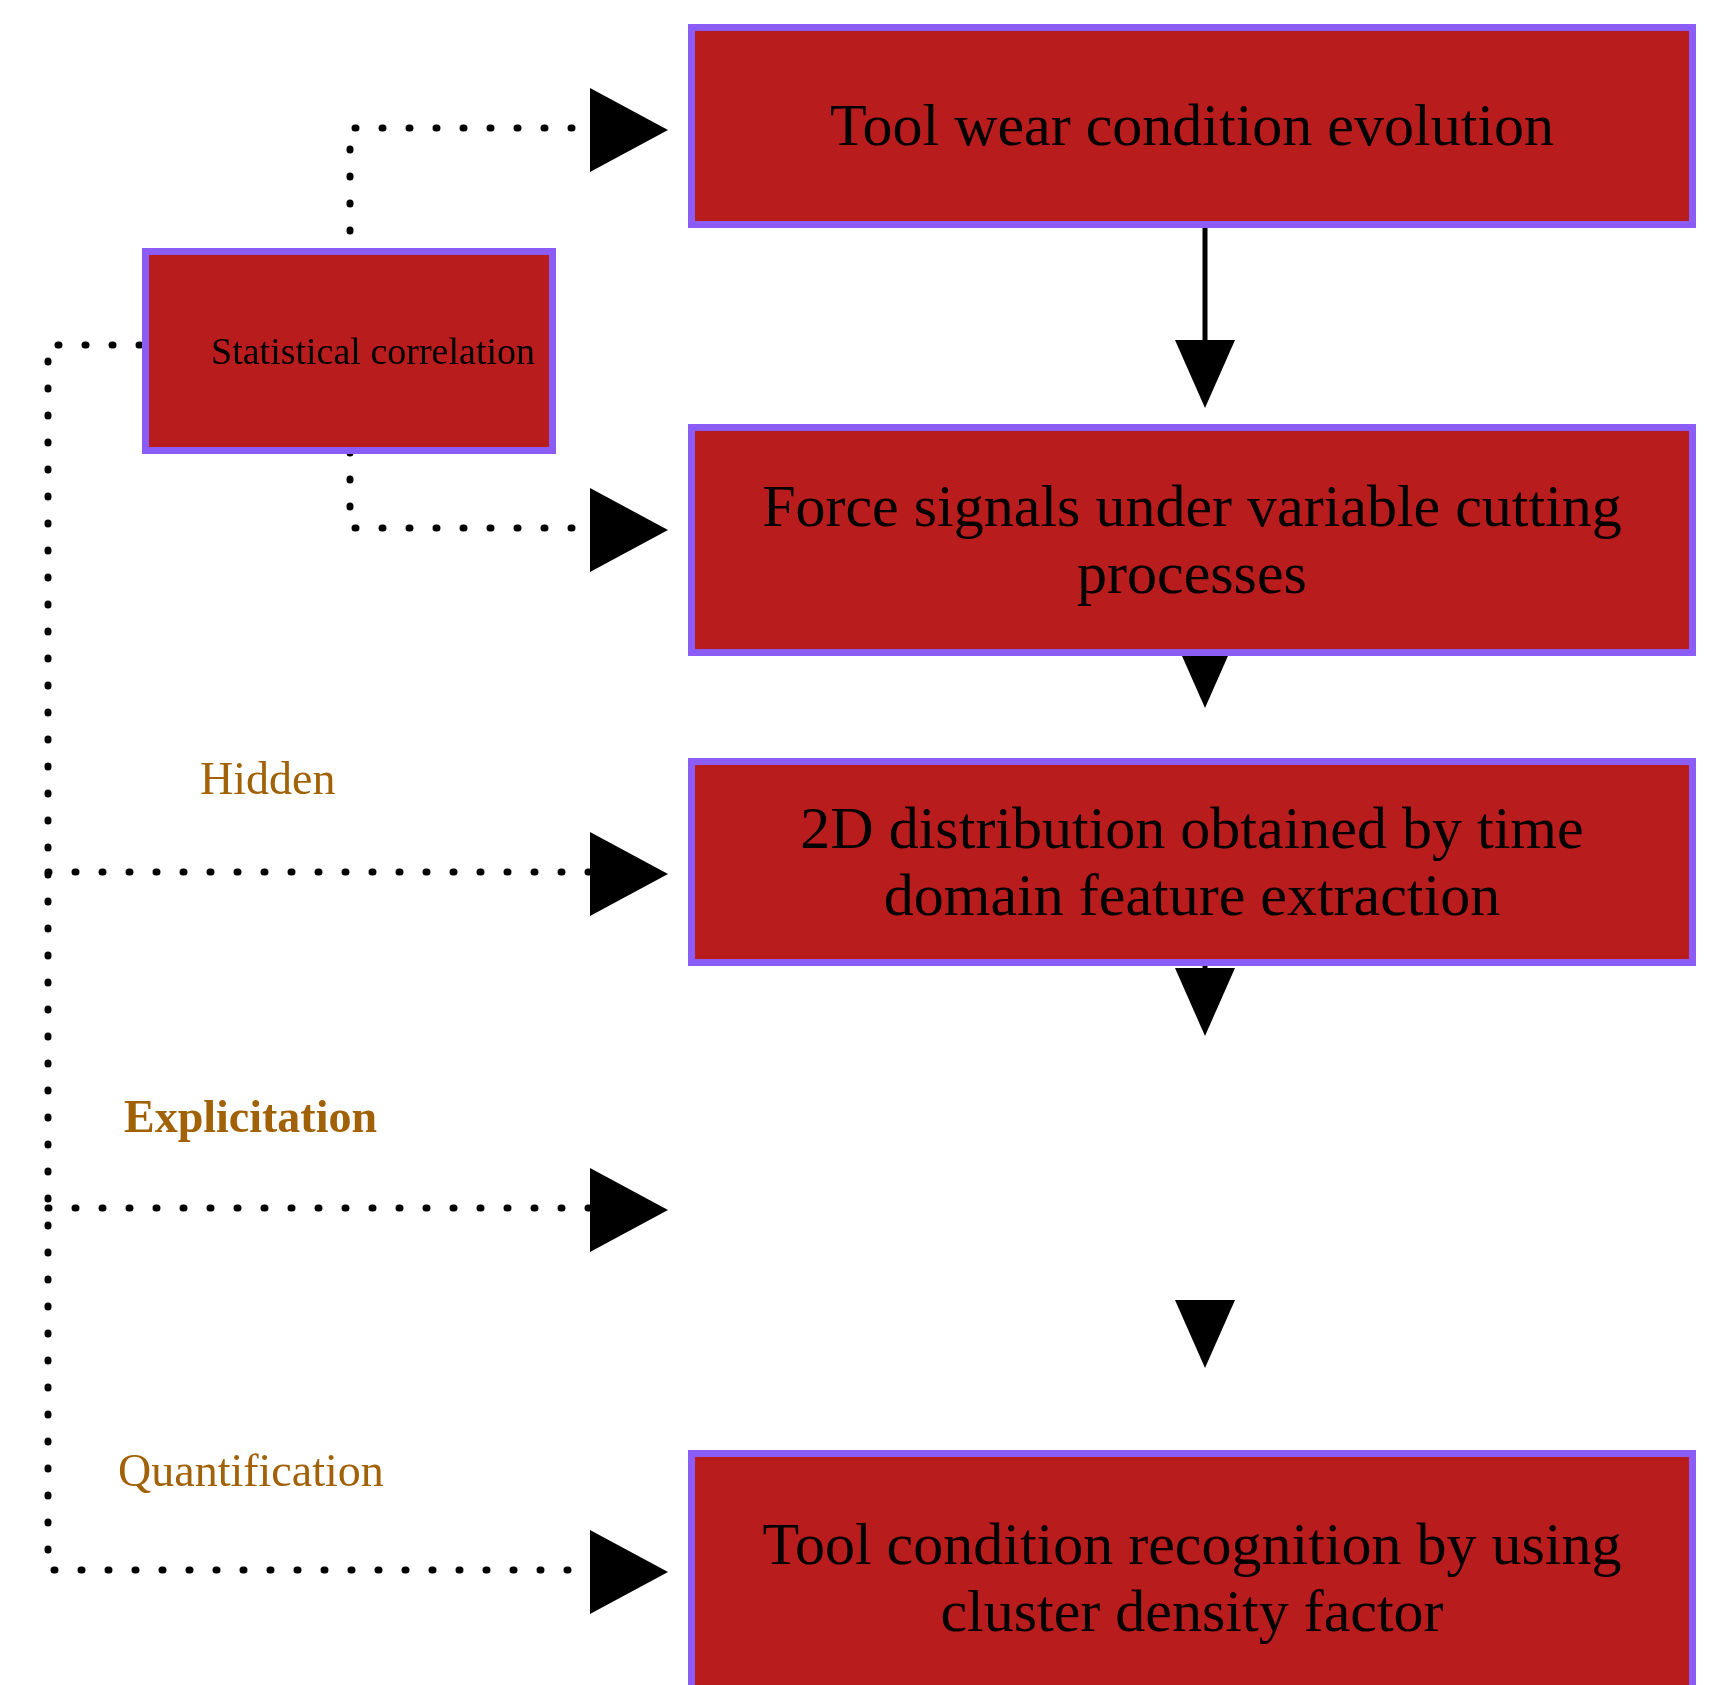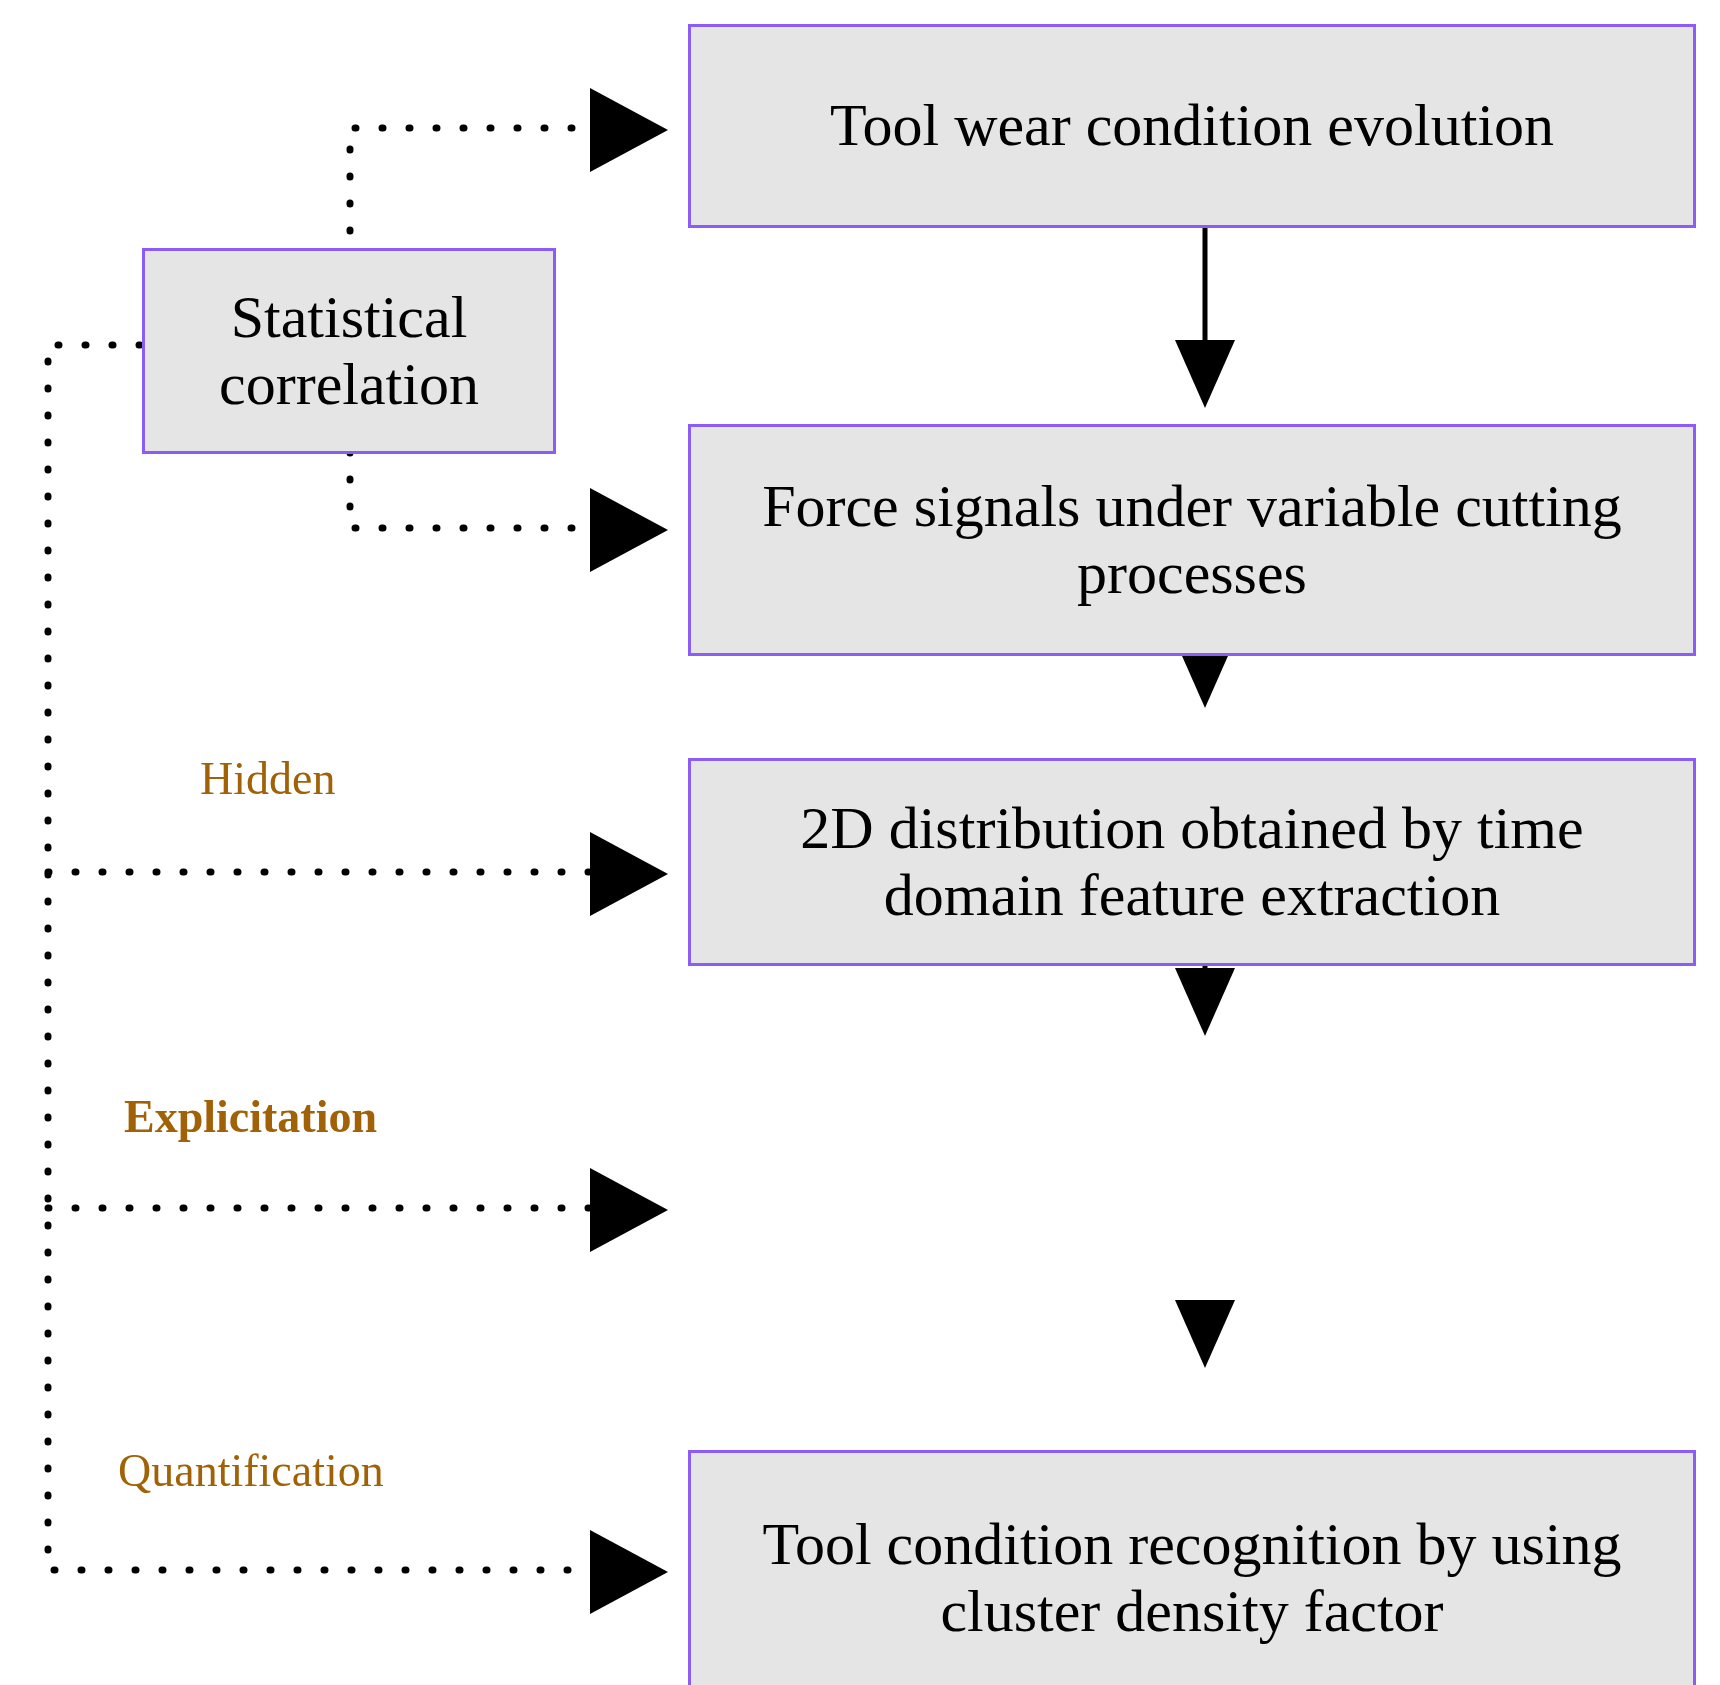--- a/index.html
+++ b/index.html
@@ -10,39 +10,39 @@
   #stage {
     position: relative;
     width: 1720px;
     height: 1685px;
     background: #ffffff;
     font-family: "Liberation Serif", "DejaVu Serif", serif;
     overflow: hidden;
   }
   .node {
     position: absolute;
-    border: 3px solid #8b5cf6;
-    background: #e5e5e5;
+    border: 7px solid #8b5cf6;
+    background: #b91c1c;
     box-sizing: border-box;
     display: flex;
     align-items: center;
     justify-content: center;
     text-align: center;
     line-height: 1.12;
     color: #000000;
   }
   .node .txt {
     display: block;
     padding: 0 14px;
   }
   .main-node {
     font-size: 60px;
   }
   .side-node {
-    font-size: 60px;
+    font-size: 38px;
     justify-content: flex-end;
   }
   .free-label {
     position: absolute;
     font-size: 46px;
     color: #a16207;
     white-space: nowrap;
   }
   svg.wires {
     position: absolute;

